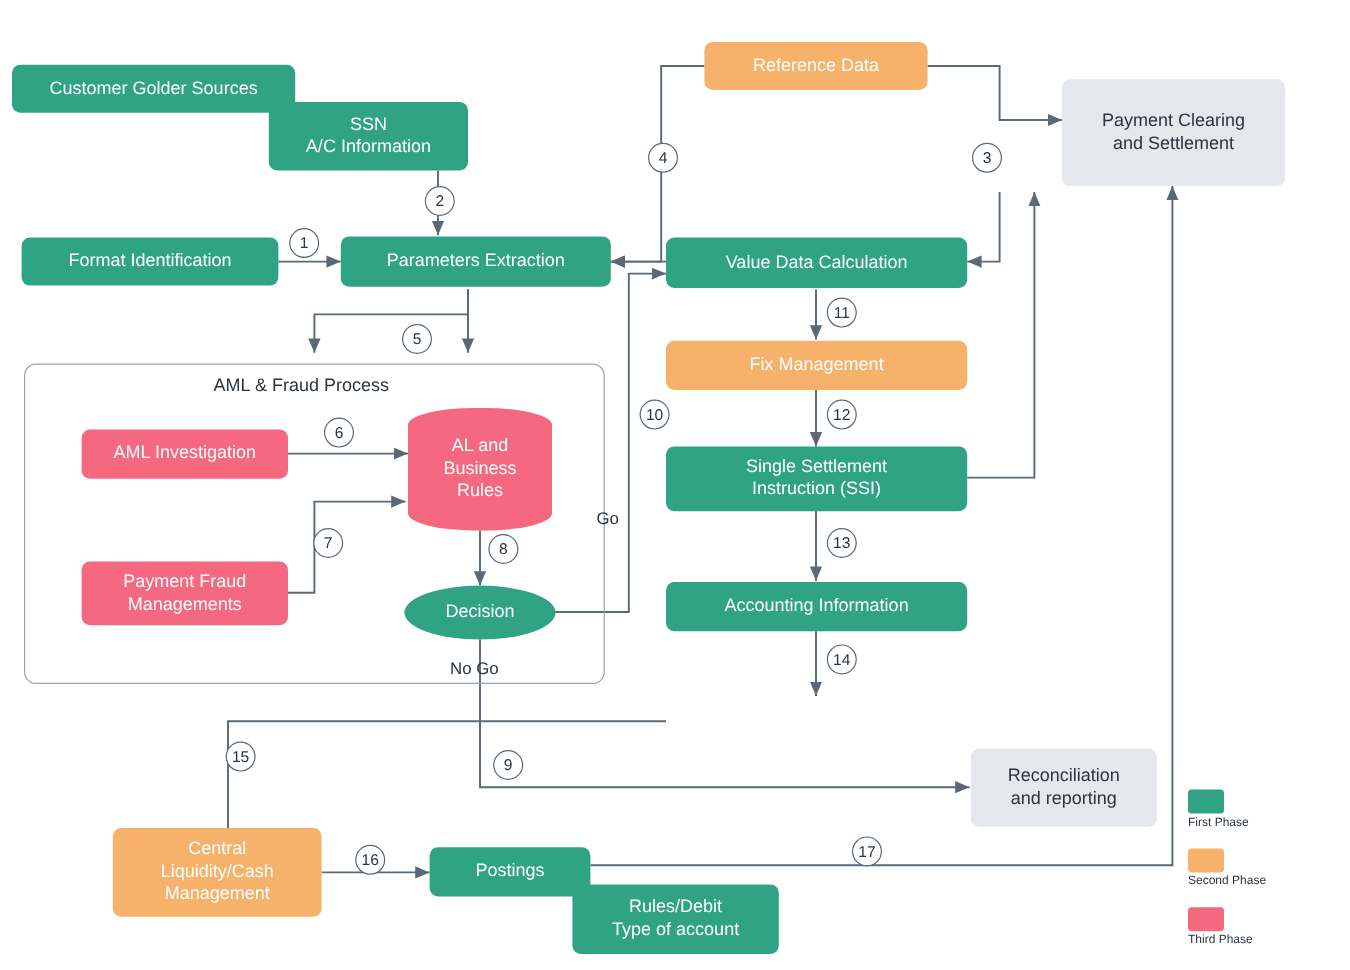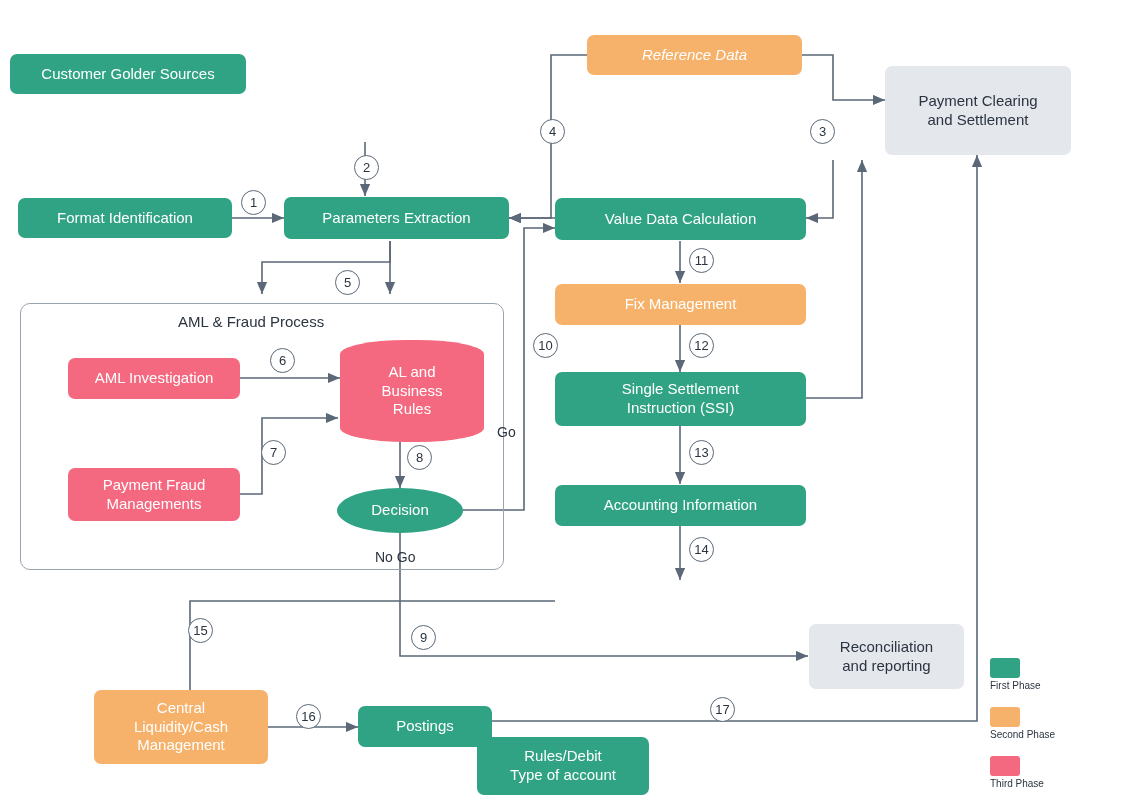--- a/index.html
+++ b/index.html
@@ -159,30 +159,34 @@
       <path d="M268,727 L358,727"></path>
 
       <path d="M492,721 L977,721 L977,155"></path>
     </g>
   </svg>
 
   <div class="node green" style="left:10px; top:54px; width:236px; height:40px;">
     <span>Customer Golder Sources</span>
   </div>
 
+  <div class="node green" style="left:224px; top:85px; width:166px; height:57px; white-space:pre-line;">
+    <span>SSN
+A/C Information</span>
+  </div>
 
   <div class="node green" style="left:18px; top:198px; width:214px; height:40px;">
     <span>Format Identification</span>
   </div>
 
   <div class="node green" style="left:284px; top:197px; width:225px; height:42px;">
     <span>Parameters Extraction</span>
   </div>
 
-  <div class="node orange" style="left:587px; top:35px; width:215px; height:40px;font-style:italic;">
+  <div class="node orange" style="left:587px; top:35px; width:186px; height:40px;">
     <span>Reference Data</span>
   </div>
 
   <div class="node grey" style="left:885px; top:66px; width:186px; height:89px; white-space:pre-line;">
     <span>Payment Clearing
 and Settlement</span>
   </div>
 
   <div class="node green" style="left:555px; top:198px; width:251px; height:42px;">
     <span>Value Data Calculation</span>
@@ -212,21 +216,21 @@
 
   <div class="node pink" style="left:68px; top:358px; width:172px; height:41px;align-items:center;">
     <span>AML Investigation</span>
   </div>
 
   <div class="node pink" style="left:68px; top:468px; width:172px; height:53px; white-space:pre-line;">
     <span>Payment Fraud
 Managements</span>
   </div>
 
-  <div class="node cylinder" style="left:340px; top:340px; width:144px; height:102px; white-space:pre-line;">
+  <div class="node cylinder" style="left:340px; top:340px; width:120px; height:102px; white-space:pre-line;">
     <span>AL and
 Business
 Rules</span>
   </div>
 
   <div class="node green ellipse" style="left:337px; top:488px; width:126px; height:45px;">
     <span>Decision</span>
   </div>
 
   <div class="node orange" style="left:94px; top:690px; width:174px; height:74px; white-space:pre-line;">

